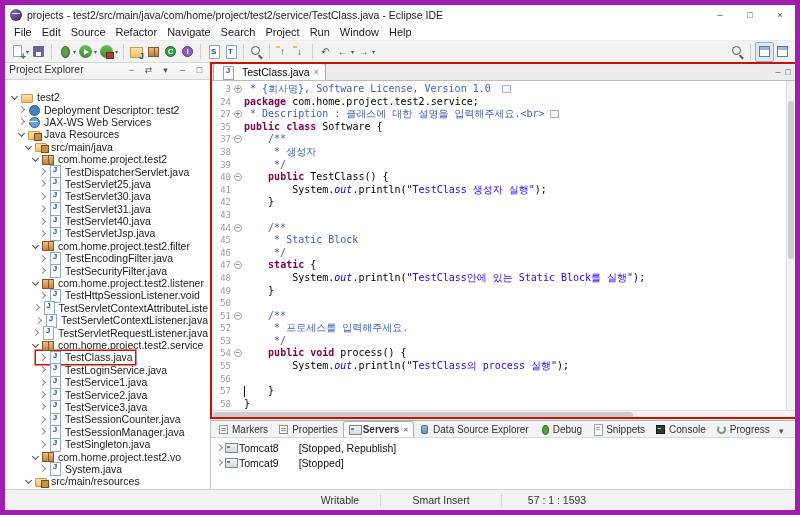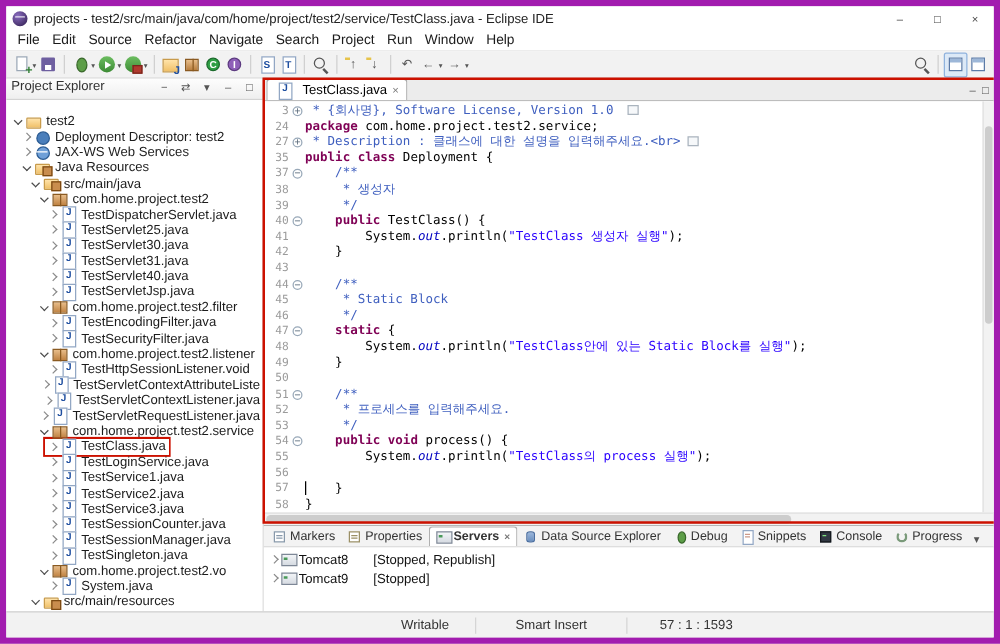--- a/index.html
+++ b/index.html
@@ -564,21 +564,21 @@
             <div class="cl">
               <span class="ln">27</span>
               <span class="fm">
                 <span class="fold">+</span>
               </span>
               <span class="ct"><span class="c-j"> * Description : 클래스에 대한 설명을 입력해주세요.&lt;br&gt;</span><span class="fbadge"></span></span>
             </div>
             <div class="cl">
               <span class="ln">35</span>
               <span class="fm"></span>
-              <span class="ct"><span class="c-k">public</span><span class="c-p"> </span><span class="c-k">class</span><span class="c-p"> Deployment {</span></span>
+              <span class="ct"><span class="c-k">public</span><span class="c-p"> </span><span class="c-k">class</span><span class="c-p"> Software {</span></span>
             </div>
             <div class="cl">
               <span class="ln">37</span>
               <span class="fm">
                 <span class="fold">−</span>
               </span>
               <span class="ct"><span class="c-j">    /**</span></span>
             </div>
             <div class="cl">
               <span class="ln">38</span>

